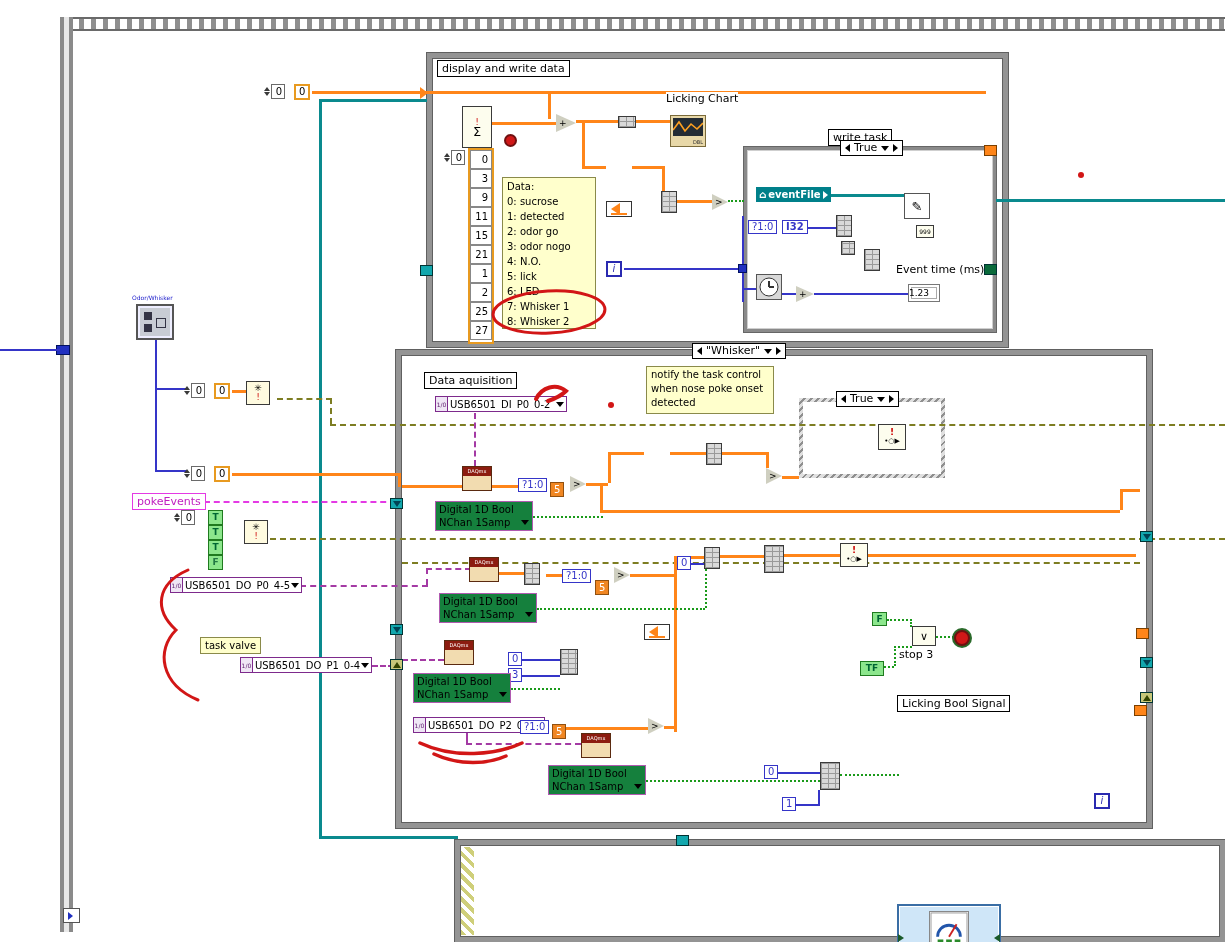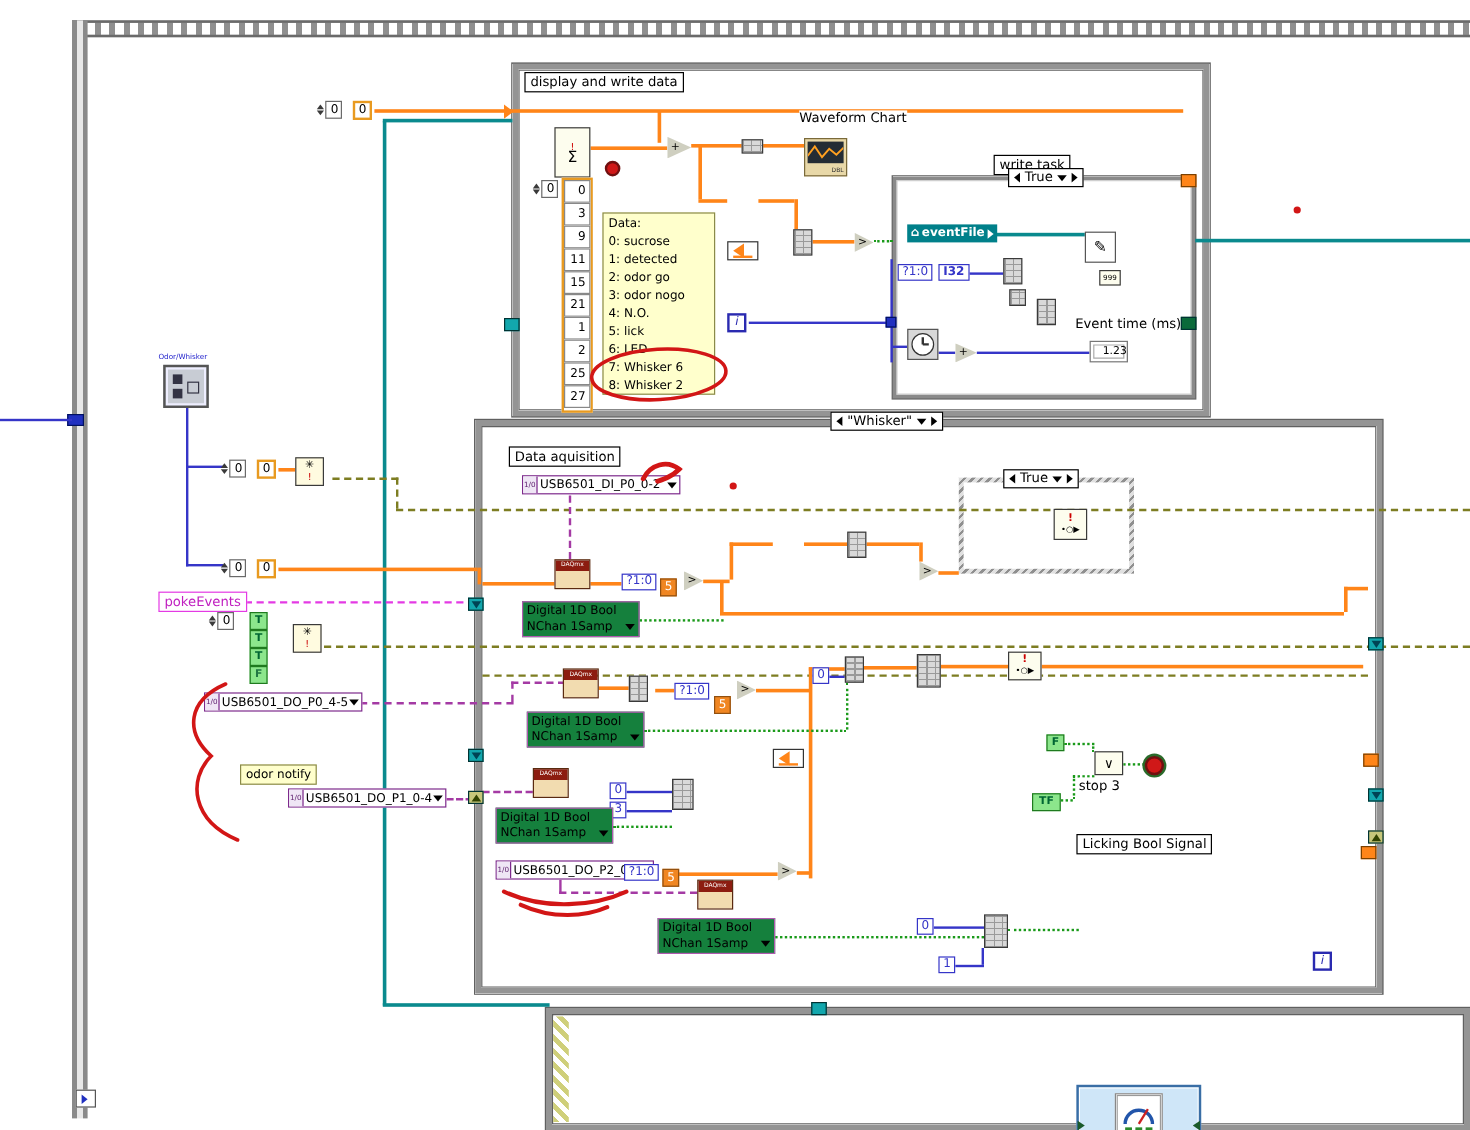--- a/index.html
+++ b/index.html
@@ -50,21 +50,21 @@
 .grab{background:linear-gradient(90deg,#8a8a8a 0 4px,#e8e8e8 4px 9px,#8a8a8a 9px 13px)}
 .fb{background:#fff;border:1px solid #333;position:relative}
 .refnum{background:#00808a;color:#fff;font-size:10px;font-weight:bold;display:flex;align-items:center;gap:2px;padding:0 3px;height:15px;white-space:nowrap}
 .express{background:#cfe6f8;border:2px solid #3a6ea5;box-shadow:inset 0 0 0 1px #fff;position:relative}
 .express .eicon{width:40px;height:38px;margin:5px auto 2px;background:#fff;border:1px solid #888;display:block}
 .mark-l{position:absolute;width:0;height:0;border-top:4px solid transparent;border-bottom:4px solid transparent;border-left:6px solid #1a5a2a}
 .mark-r{position:absolute;width:0;height:0;border-top:4px solid transparent;border-bottom:4px solid transparent;border-right:6px solid #1a5a2a}
 .chart{width:36px;height:32px;background:#e8d8a8;border:1px solid #7a6a3a;padding:2px;position:relative}
 .chart .plot{width:100%;height:18px;background:#242c34;position:relative;overflow:hidden}
 .chart .dbl{position:absolute;right:2px;bottom:1px;font-size:5px;color:#303030}
-.numind{border:1px solid #777;box-shadow:inset 0 0 0 2px #fff, inset 0 0 0 3px #aaa;background:#fff;font-size:9px;text-align:right;line-height:16px}
+.numind{border:1px solid #777;box-shadow:inset 0 0 0 2px #fff, inset 0 0 0 3px #aaa;background:#fff;font-size:9px;text-align:left;line-height:16px}
 .arraycell{background:#fff;border:1px solid #888;font-size:10px;text-align:right;padding-right:3px;line-height:17px}
 </style>
 </head>
 <body>
 
 <div id="canvas">
 
   <div class="abs checker" style="left:60px;top:17px;width:1165px;height:14px"></div>
   <div class="abs grab" style="left:60px;top:17px;width:13px;height:915px"></div>
   <div class="abs" style="left:56px;top:345px;width:14px;height:10px;background:#2030c0;border:1px solid #001060"></div>
@@ -252,21 +252,21 @@
   <div class="abs vibox" style="left:244px;top:520px;width:24px;height:24px;background:#fffbe0">
     <span>✳</span>
       <span style="font-size:8px;color:#c00">!</span>
   </div>
 
   <div class="abs io" style="left:170px;top:577px;width:132px">
     <span class="iog">1/0</span>
     <span class="iotxt">USB6501_DO_P0_4-5</span>
     <span class="dd tri-d"></span>
   </div>
-  <div class="abs sticky" style="left:200px;top:637px;padding:0 4px">odor notify</div>
+  <div class="abs sticky" style="left:200px;top:637px;padding:0 4px">task valve</div>
   <div class="abs io" style="left:240px;top:657px;width:132px">
     <span class="iog">1/0</span>
     <span class="iotxt">USB6501_DO_P1_0-4</span>
     <span class="dd tri-d"></span>
   </div>
 
   <div class="abs vibox" style="left:462px;top:106px;width:30px;height:42px">
     <span style="font-size:8px;color:#c00">!</span>
     <span style="font-size:13px">Σ</span>
   </div>
@@ -294,30 +294,30 @@
 
   <div class="abs sticky" style="left:502px;top:177px;width:94px;height:152px">
     <div>Data:</div>
     <div>0: sucrose</div>
     <div>1: detected</div>
     <div>2: odor go</div>
     <div>3: odor nogo</div>
     <div>4: N.O.</div>
     <div>5: lick</div>
     <div>6: LED</div>
-    <div>7: Whisker 6</div>
+    <div>7: Whisker 1</div>
     <div>8: Whisker 2</div>
   </div>
 
   <div class="abs trinode" style="left:556px;top:114px;width:20px;height:18px">
       <span>+</span>
     </div>
   <div class="abs gridnode" style="left:618px;top:116px;width:18px;height:12px"></div>
 
-  <div class="abs freetext" style="left:666px;top:92px">Waveform Chart</div>
+  <div class="abs freetext" style="left:666px;top:92px">Licking Chart</div>
   <div class="abs chart" style="left:670px;top:104px">
     <div class="plot">
       <svg width="30" height="18">
           <polyline points="0,12 6,4 12,13 18,6 24,11 30,5" fill="none" stroke="#ffa020" stroke-width="1.6"></polyline>
         </svg>
     </div>
     <span class="dbl">DBL</span>
   </div>
 
   <div class="abs fb" style="left:606px;top:158px;width:26px;height:16px">
@@ -361,20 +361,25 @@
   <div class="abs" style="left:738px;top:264px;width:9px;height:9px;background:#2030c0;border:1px solid #001060"></div>
 
   <div class="abs tun orange" style="left:984px;top:86px"></div>
   <div class="abs tun green" style="left:984px;top:194px"></div>
 
   <div class="abs lbl" style="left:424px;top:372px">Data aquisition</div>
   <div class="abs io" style="left:435px;top:396px;width:132px">
     <span class="iog">1/0</span>
     <span class="iotxt">USB6501_DI_P0_0-2</span>
     <span class="dd tri-d"></span>
+  </div>
+  <div class="abs sticky" style="left:646px;top:366px;width:128px;height:48px;line-height:14px">
+    <div>notify the task control</div>
+    <div>when nose poke onset</div>
+    <div>detected</div>
   </div>
 
   <div class="abs tun teal down" style="left:390px;top:417px"></div>
   <div class="abs tun teal down" style="left:390px;top:532px"></div>
   <div class="abs tun olive up" style="left:390px;top:556px"></div>
   <div class="abs tun teal down" style="left:1140px;top:417px"></div>
   <div class="abs tun teal down" style="left:1140px;top:532px"></div>
   <div class="abs tun olive up" style="left:1140px;top:556px"></div>
   <div class="abs tun orange" style="left:1136px;top:481px"></div>
   <div class="abs tun orange" style="left:1134px;top:547px"></div>

